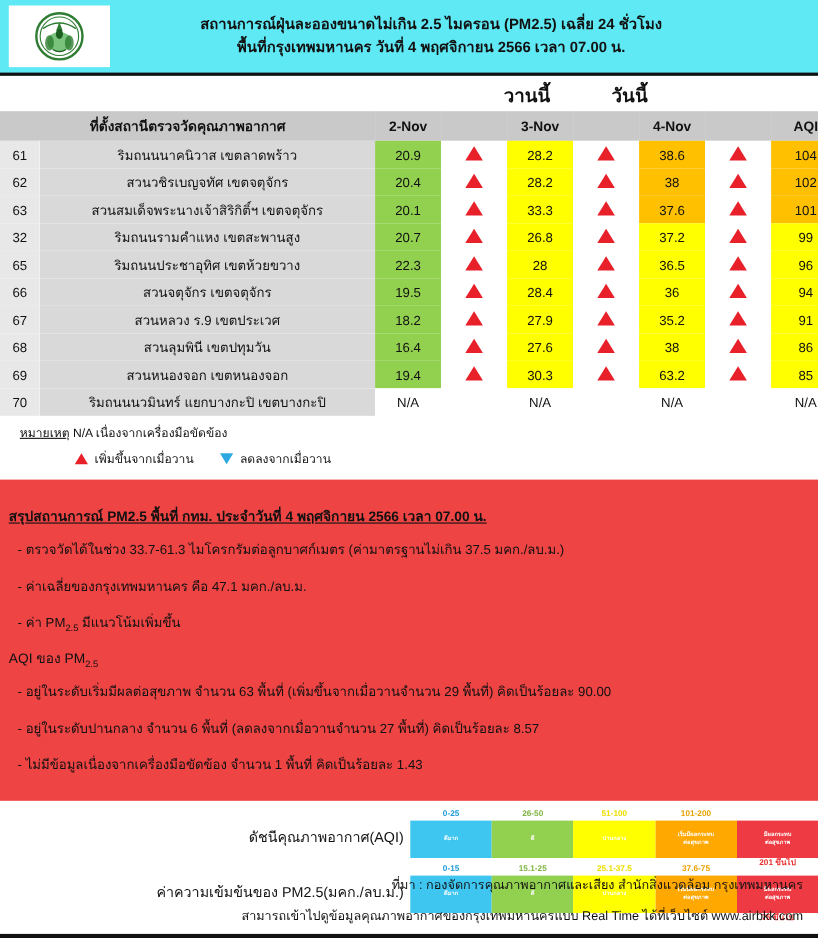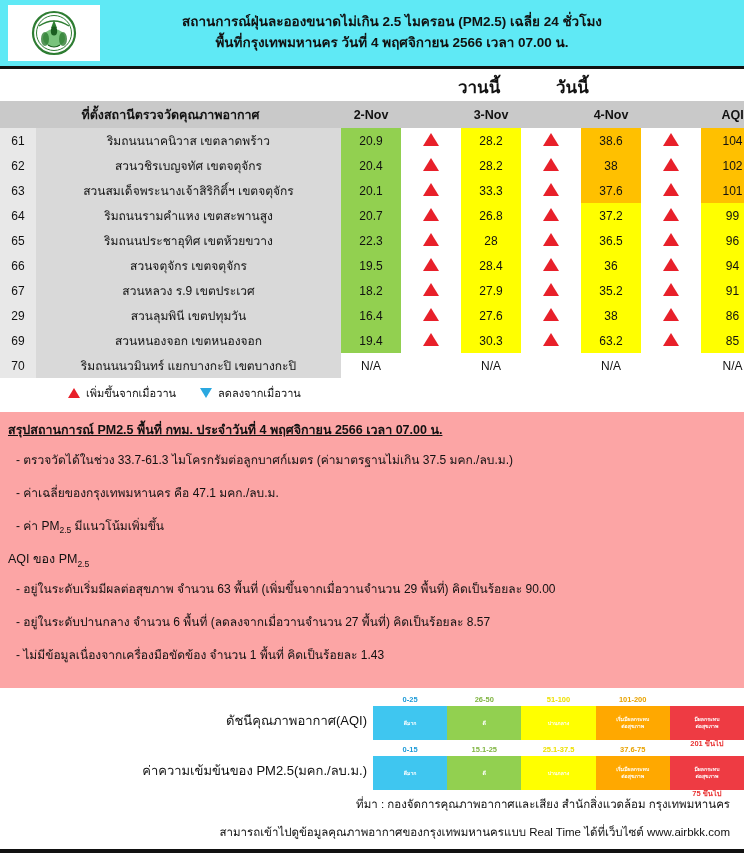--- a/index.html
+++ b/index.html
@@ -134,22 +134,22 @@
   }
   .mini-down{
     display:inline-block;width:0;height:0;
     border-left:6px solid transparent;border-right:6px solid transparent;
     border-top:10px solid #2BA8E0;vertical-align:-1px;
   }
 
   
   .summary{
     margin-top:10px;
-    background:#fca5a5;
-    padding:6px 0 10px 6px;
+    background:#ef4444;
+    padding:22px 0 10px 6px;
     min-height:228px;
   }
   .summary .stitle{
     font-size:12.5px;font-weight:700;color:#111;
     text-decoration:underline;
     margin:2px 0 10px 2px;
   }
   .summary .sline{
     font-size:12px;color:#111;
     margin:0 0 14px 10px;
@@ -306,21 +306,21 @@
           <td class="name">สวนสมเด็จพระนางเจ้าสิริกิติ์ฯ เขตจตุจักร</td>
           <td class="val bg-green">20.1</td>
           <td class="arrow"><span class="tri-up"></span></td>
           <td class="val bg-yellow">33.3</td>
           <td class="arrow"><span class="tri-up"></span></td>
           <td class="val bg-orange">37.6</td>
           <td class="arrow"><span class="tri-up"></span></td>
           <td class="aqi bg-orange">101</td>
         </tr>
         <tr>
-          <td class="no">64</td>
+          <td class="no">32</td>
           <td class="name">ริมถนนรามคำแหง เขตสะพานสูง</td>
           <td class="val bg-green">20.7</td>
           <td class="arrow"><span class="tri-up"></span></td>
           <td class="val bg-yellow">26.8</td>
           <td class="arrow"><span class="tri-up"></span></td>
           <td class="val bg-yellow">37.2</td>
           <td class="arrow"><span class="tri-up"></span></td>
           <td class="aqi bg-yellow">99</td>
         </tr>
         <tr>
@@ -350,21 +350,21 @@
           <td class="name">สวนหลวง ร.9 เขตประเวศ</td>
           <td class="val bg-green">18.2</td>
           <td class="arrow"><span class="tri-up"></span></td>
           <td class="val bg-yellow">27.9</td>
           <td class="arrow"><span class="tri-up"></span></td>
           <td class="val bg-yellow">35.2</td>
           <td class="arrow"><span class="tri-up"></span></td>
           <td class="aqi bg-yellow">91</td>
         </tr>
         <tr>
-          <td class="no">29</td>
+          <td class="no">68</td>
           <td class="name">สวนลุมพินี เขตปทุมวัน</td>
           <td class="val bg-green">16.4</td>
           <td class="arrow"><span class="tri-up"></span></td>
           <td class="val bg-yellow">27.6</td>
           <td class="arrow"><span class="tri-up"></span></td>
           <td class="val bg-yellow">38</td>
           <td class="arrow"><span class="tri-up"></span></td>
           <td class="aqi bg-yellow">86</td>
         </tr>
         <tr>
@@ -386,20 +386,24 @@
           <td class="val bg-white">N/A</td>
           <td class="arrow"></td>
           <td class="val bg-white">N/A</td>
           <td class="arrow"></td>
           <td class="aqi bg-white">N/A</td>
         </tr>
       </tbody>
   </table>
 
   <div class="notes">
+    <div class="nrow1">
+      <u>หมายเหตุ</u>
+      <span>N/A เนื่องจากเครื่องมือขัดข้อง</span>
+    </div>
     <div class="nrow2">
       <span class="mini-up"></span>
       <span class="lbl">เพิ่มขึ้นจากเมื่อวาน</span>
       <span class="mini-down"></span>
       <span>ลดลงจากเมื่อวาน</span>
     </div>
   </div>
 
   <div class="summary">
     <div class="stitle">สรุปสถานการณ์ PM2.5 พื้นที่ กทม. ประจำวันที่ 4 พฤศจิกายน 2566 เวลา 07.00 น.</div>

